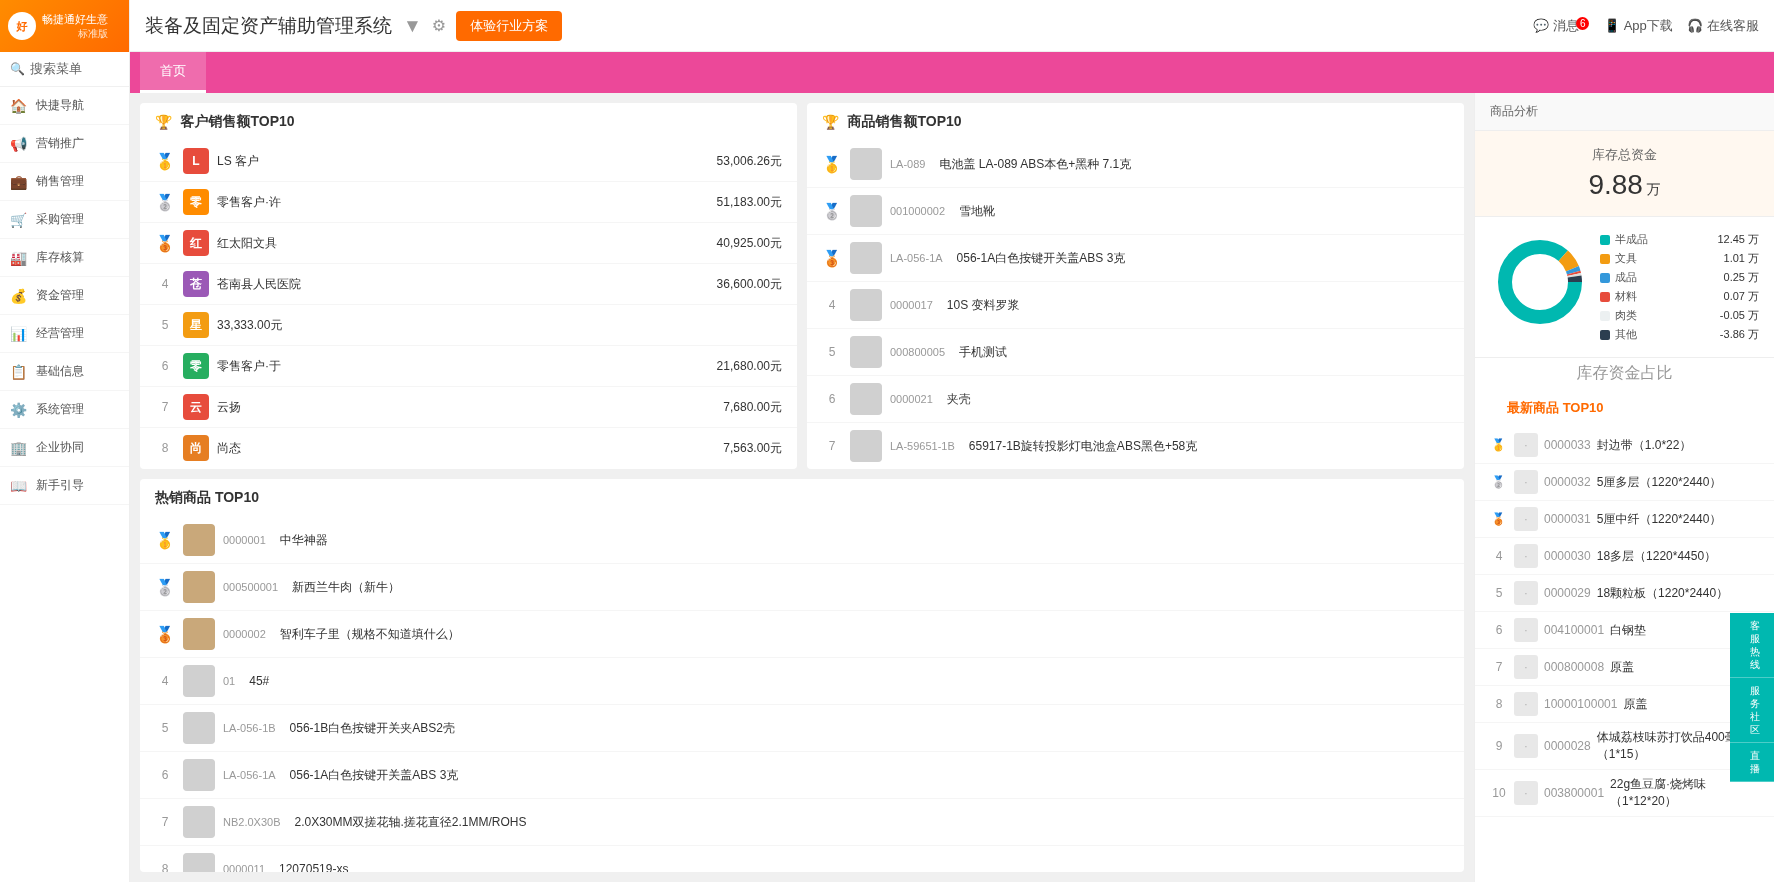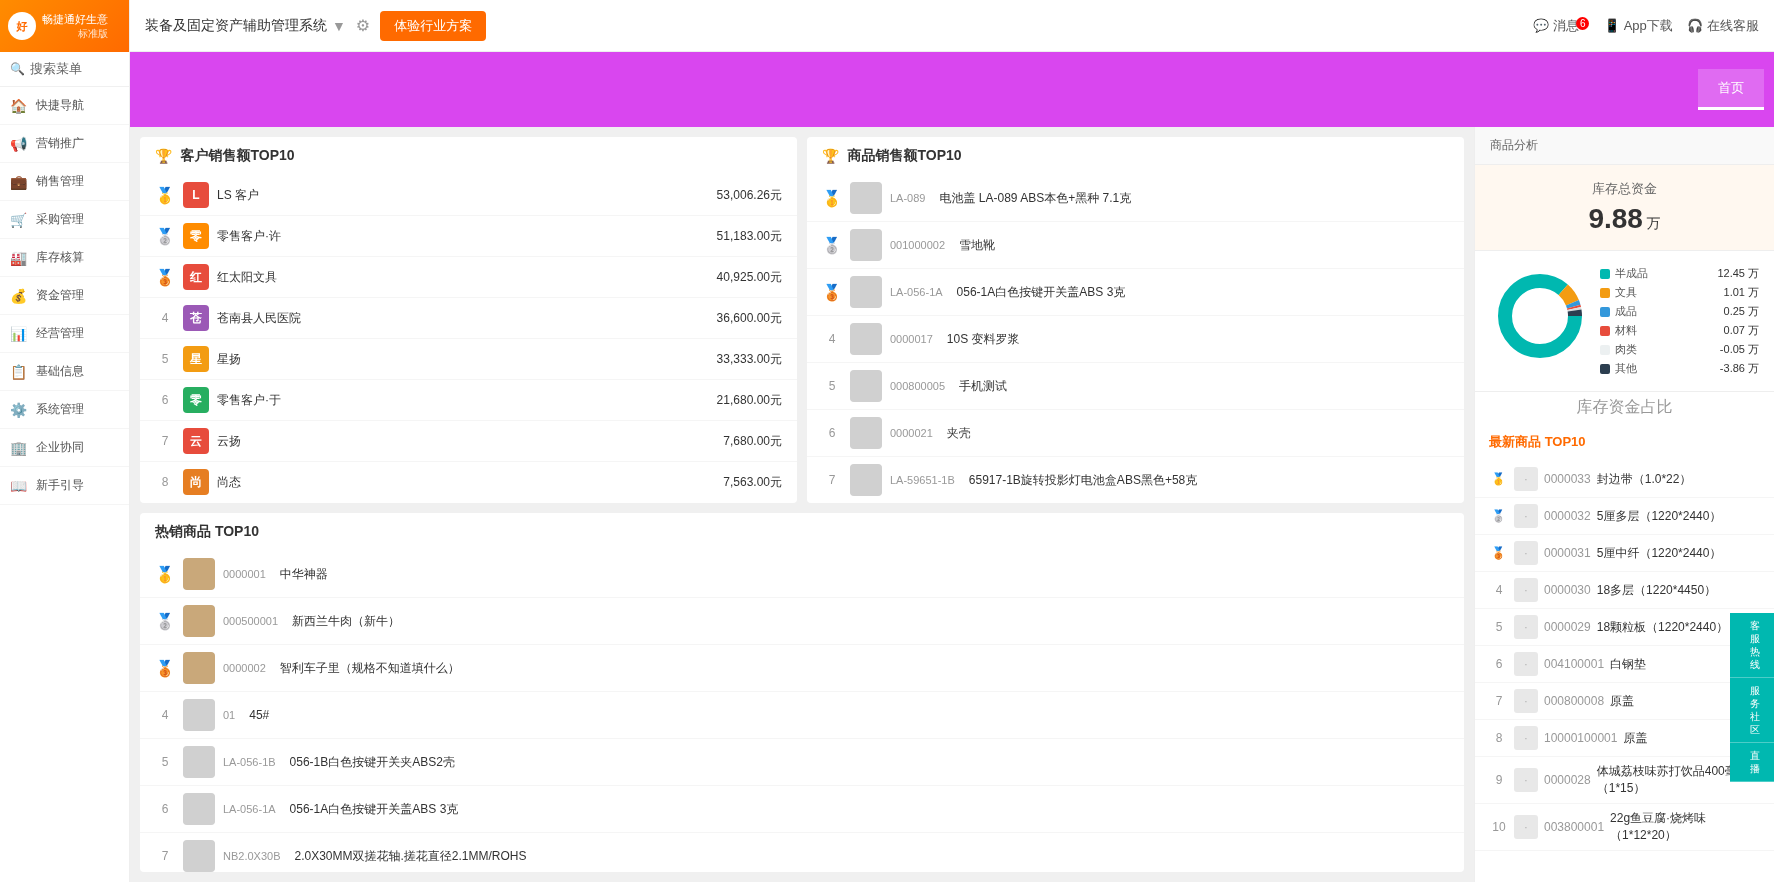--- a/index.html
+++ b/index.html
@@ -62,25 +62,25 @@
     .header {
       height: 52px;
       background: #fff;
       border-bottom: 1px solid #eee;
       display: flex;
       align-items: center;
       padding: 0 15px;
       gap: 10px;
     }
     .header-system-name {
-      font-size: 14px;
+      font-size: 19px;
       color: #333;
       display: flex;
       align-items: center;
-      gap: 5px;
+      gap: 11px;
     }
     .header-dropdown-icon { color: #999; }
     .header-gear-icon { color: #999; font-size: 16px; cursor: pointer; }
     .header-trial-btn {
       background: #ff6a00;
       color: #fff;
       border: none;
       border-radius: 4px;
       padding: 6px 14px;
       font-size: 13px;
@@ -101,24 +101,23 @@
       font-size: 10px;
       padding: 1px 4px;
       vertical-align: top;
       margin-left: -6px;
       margin-top: -4px;
     }
     .header-right-item { display: flex; align-items: center; gap: 3px; cursor: pointer; }
 
     
     .nav-tabs {
-      background: #d946ef;
-      display: flex;
-      padding: 17px 10px;
-      justify-content: flex-end;
+      background: #ec4899;
+      display: flex;
+      padding: 0 10px;
     }
     .nav-tab {
       padding: 10px 20px;
       color: rgba(255,255,255,0.8);
       cursor: pointer;
       font-size: 13px;
     }
     .nav-tab.active {
       color: #fff;
       background: rgba(255,255,255,0.2);
@@ -257,21 +256,21 @@
     }
     .legend-name { flex: 1; color: #555; }
     .legend-val { color: #333; font-weight: 500; }
     .inventory-ratio-label {
       font-size: 16px;
       color: #999;
       text-align: center;
       padding: 5px;
     }
     .newest-header {
-      padding: 10px 14px;
+      padding: 10px 32px;
       font-size: 13px;
       font-weight: bold;
       color: #333;
     }
     .newest-header span { color: #ff6a00; }
     .newest-row {
       display: flex;
       align-items: center;
       padding: 6px 15px;
       gap: 6px;
@@ -443,21 +442,20 @@
   </div>
               <div class="rank-row">
     <span class="rank-num">4</span>
     <div class="rank-avatar" style="background:#9b59b6">苍</div>
     <span class="rank-name">苍南县人民医院</span>
     <span class="rank-amount">36,600.00元</span>
   </div>
               <div class="rank-row">
     <span class="rank-num">5</span>
     <div class="rank-avatar" style="background:#f39c12">星</div>
-    <span class="rank-name">星扬</span>
     <span class="rank-amount">33,333.00元</span>
   </div>
               <div class="rank-row">
     <span class="rank-num">6</span>
     <div class="rank-avatar" style="background:#27ae60">零</div>
     <span class="rank-name">零售客户·于</span>
     <span class="rank-amount">21,680.00元</span>
   </div>
               <div class="rank-row">
     <span class="rank-num">7</span>
@@ -617,21 +615,21 @@
     </div>
 
     <div class="right-panel">
       <div class="inventory-header">
         <span>商品分析</span>
       </div>
 
       <div class="inventory-total">
         <div class="inventory-total-label">库存总资金</div>
         <div>
-          <span style="font-size:28px;font-weight:bold;color:#333;">9.88</span>
+          <span style="font-size:28px;font-weight:normal;color:#333;">9.88</span>
           <span class="inventory-total-unit">万</span>
         </div>
       </div>
 
       <div class="donut-section">
         <div class="donut-chart">
           <svg width="100" height="100" viewBox="0 0 100 100">
 
             <circle cx="50" cy="50" r="35" fill="none" stroke="#00b8b0" stroke-width="14" stroke-dasharray="190 30" stroke-dashoffset="0"></circle>
             <circle cx="50" cy="50" r="35" fill="none" stroke="#f39c12" stroke-width="14" stroke-dasharray="16 204" stroke-dashoffset="-190"></circle>

